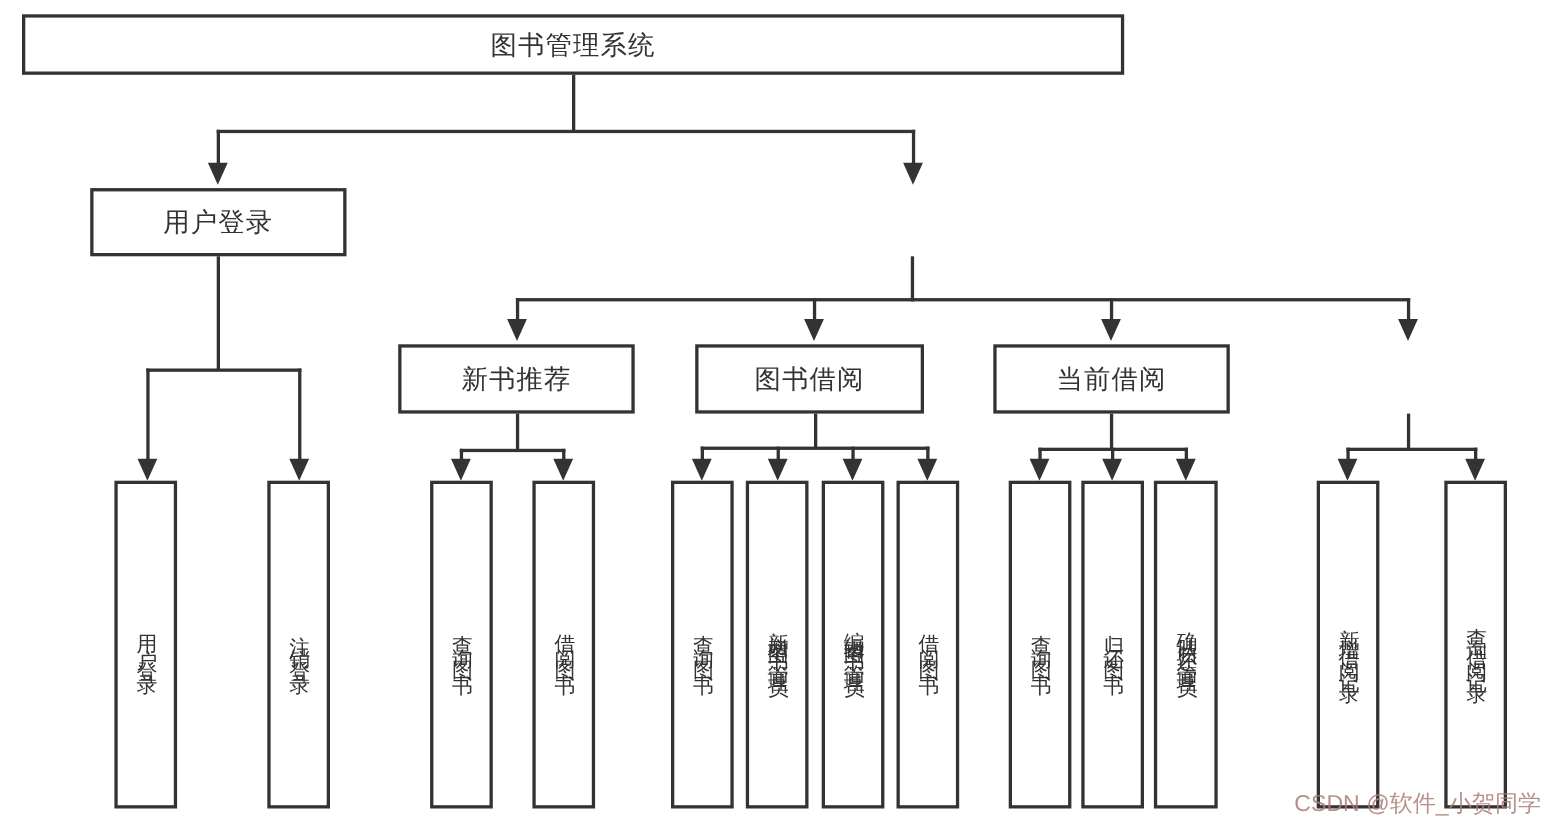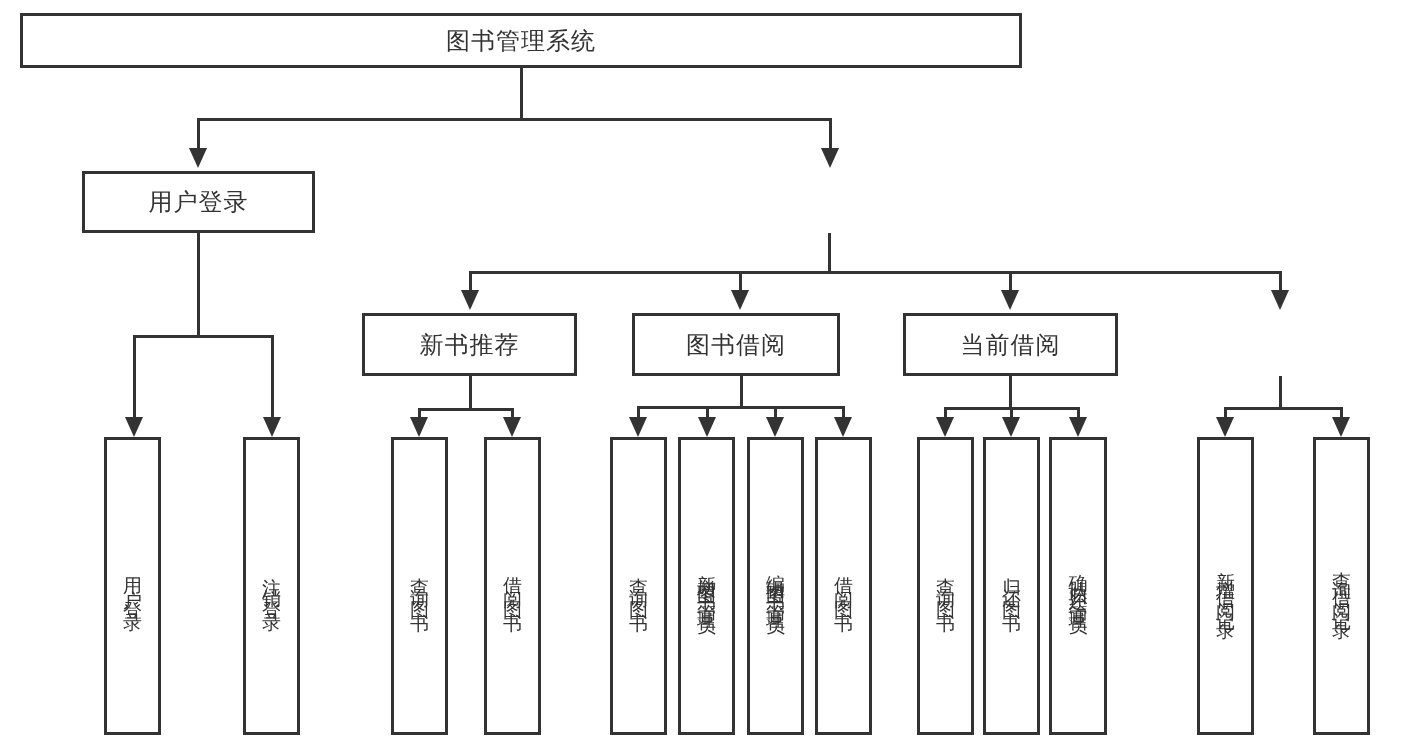--- a/index.html
+++ b/index.html
@@ -175,14 +175,15 @@
     <span class="vtext">确认归还（管理员）</span>
   </div>
 
   <div class="box leaf sp-mid" style="left:1197px; top:437px; width:57px; height:298px;">
     <span class="vtext">新增借阅记录</span>
   </div>
   <div class="box leaf sp-mid" style="left:1313px; top:437px; width:57px; height:298px;">
     <span class="vtext">查询借阅记录</span>
   </div>
 
+  <div class="watermark">CSDN @软件_小贺同学</div>
 
 </div>
 
 </body></html>

